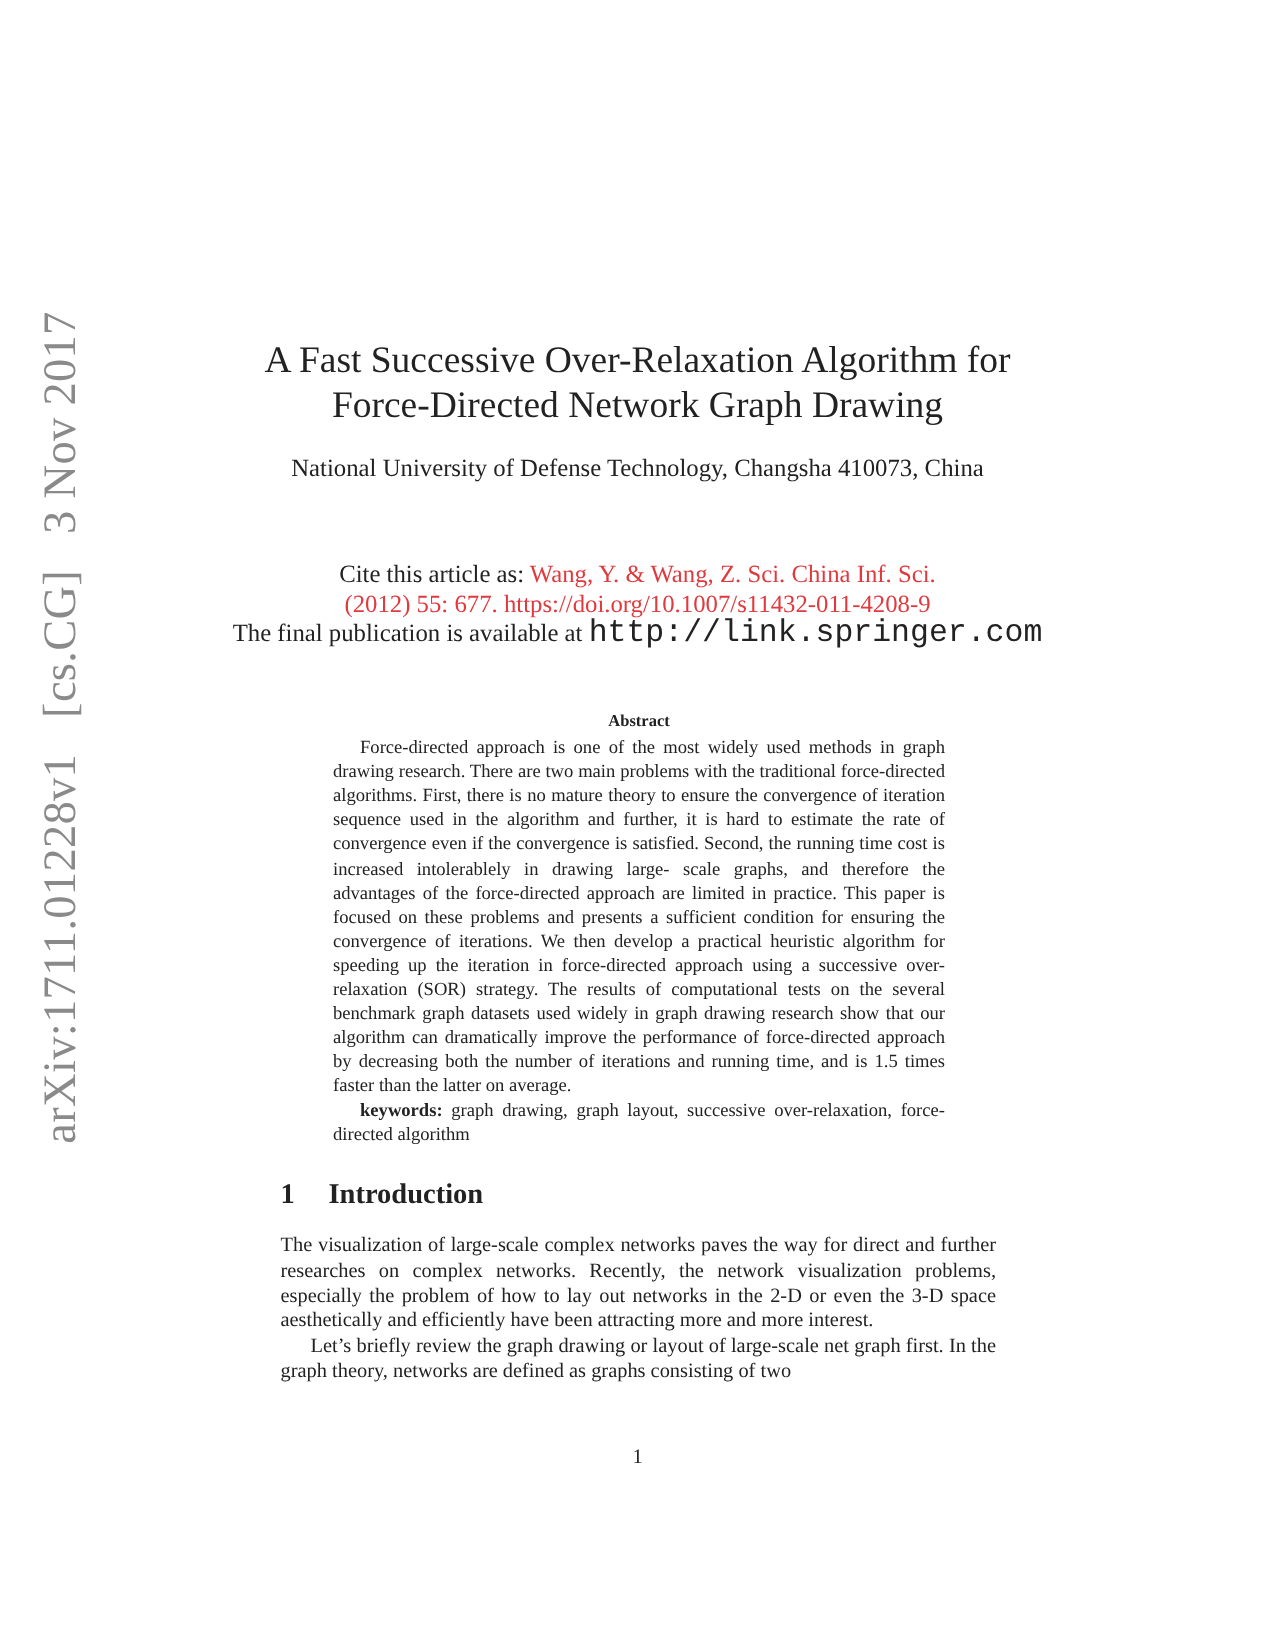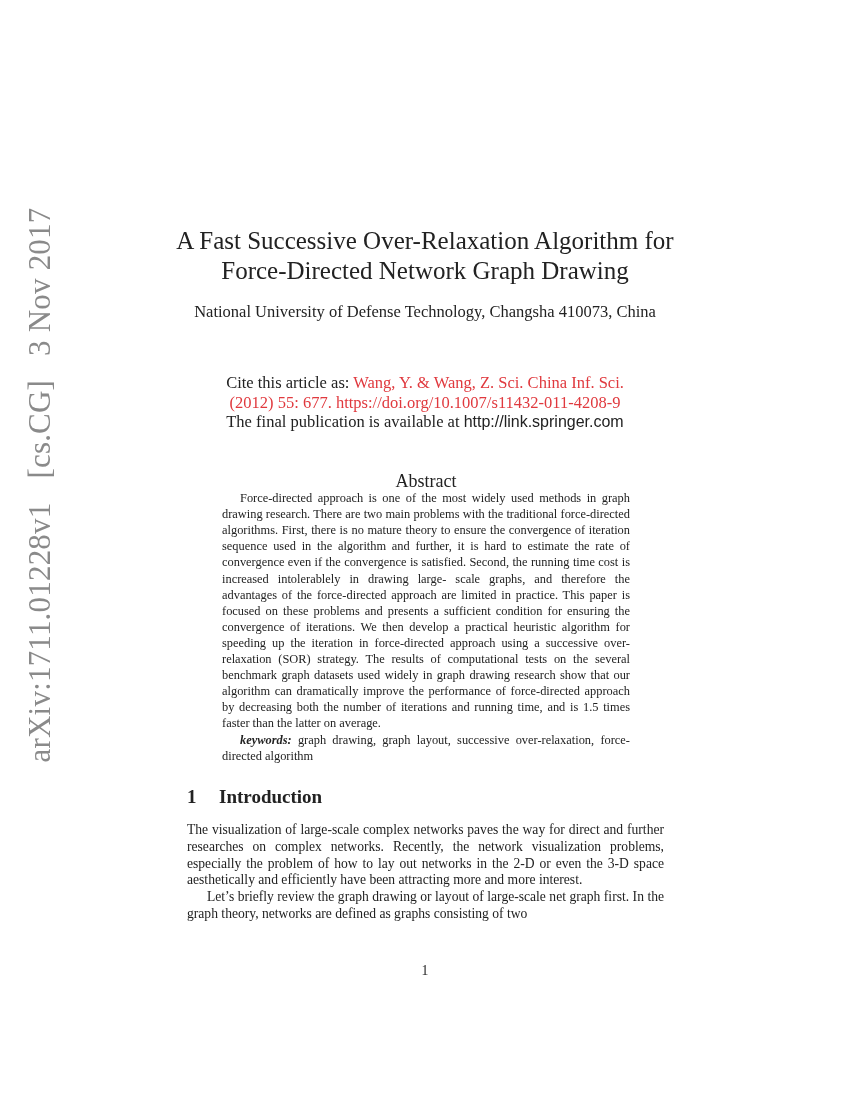--- a/index.html
+++ b/index.html
@@ -29,32 +29,32 @@
     .authors {
       position: absolute; left: 150px; width: 550px; top: 302px;
       text-align: center; font-size: 16.5px; line-height: 20px;
     }
     .authors sup { font-size: 10px; }
     .cite {
       position: absolute; left: 150px; width: 550px; top: 373px;
       text-align: center; font-size: 16.5px; line-height: 19.5px;
     }
     .red { color: #e0393e; }
-    .mono { font-family: Liberation Sans, sans-serif; font-size: 16px; }
+    .mono { font-family: Liberation Mono, monospace; font-size: 21px; }
 
     .abstract {
       position: absolute; left: 222px; width: 408px; top: 473px;
       font-size: 12.4px; line-height: 16.1px; text-align: justify;
     }
     .abstract-heading {
-      text-align: center; font-weight: normal; font-size: 18px; margin-bottom: 1px;
+      text-align: center; font-weight: bold; font-size: 11px; margin-bottom: 1px;
     }
     .abstract p { margin: 0; text-indent: 18px; }
     .keywords { margin: 0; }
-    .keywords b { font-weight: bold; font-style: italic; }
+    .keywords b { font-weight: bold; }
 
     .section-heading {
       position: absolute; left: 187px; top: 786px;
       font-size: 19px; font-weight: bold; margin: 0;
     }
     .section-heading .num { display: inline-block; width: 32px; }
     .intro {
       position: absolute; left: 187px; width: 477px; top: 822px;
       font-size: 13.6px; line-height: 16.8px; text-align: justify;
     }

